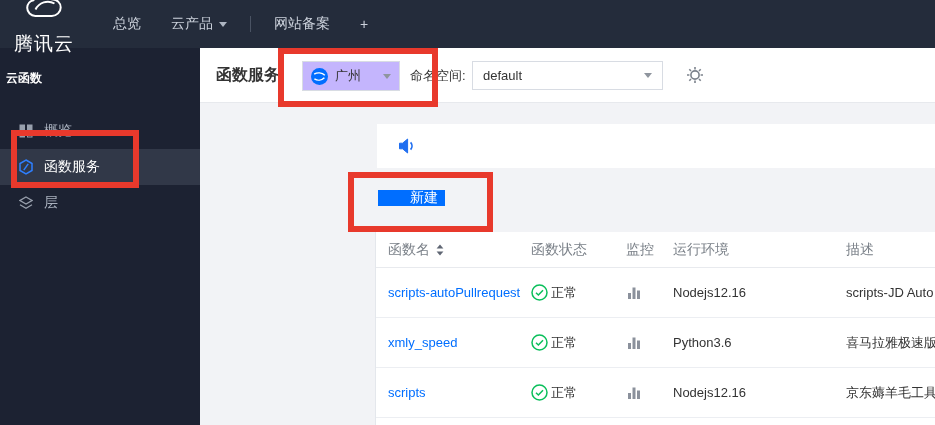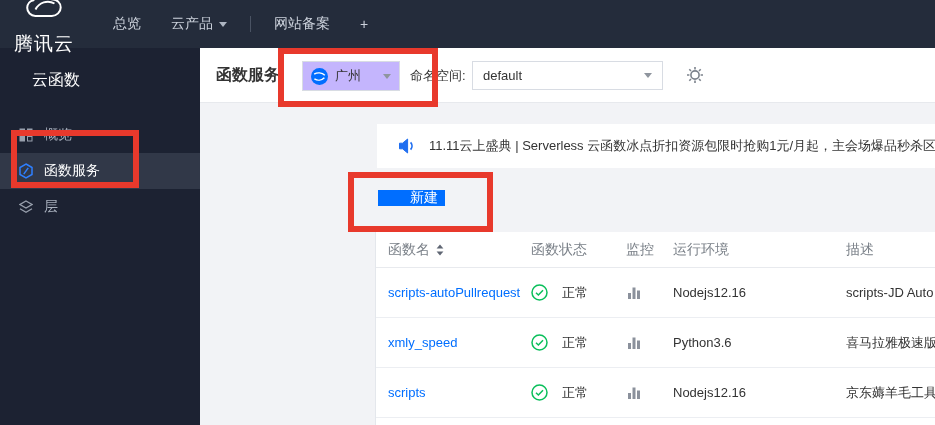--- a/index.html
+++ b/index.html
@@ -14,21 +14,21 @@
   .brand { font-size:19px; color:#ffffff; letter-spacing:1px; }
   .nav { display:flex; align-items:center; margin-left:24px; }
   .nav-item { color:#ccd2dc; font-size:14px; padding:0 15px; height:48px; display:flex;
               align-items:center; gap:6px; cursor:pointer; }
   .nav-divider { width:1px; height:16px; background:#4a5363; margin:0 8px; }
   .caret-down { width:0; height:0; border-left:4px solid transparent; border-right:4px solid transparent;
                 border-top:5px solid #aeb6c2; display:inline-block; }
 
   
   .sidebar { position:absolute; left:0; top:48px; width:200px; height:377px; background:#1c2232; z-index:4; }
-  .side-title { color:#ffffff; font-size:16px; font-weight:normal; padding:22px 0 26px 32px; }
+  .side-title { color:#ffffff; font-size:12px; font-weight:bold; padding:22px 0 26px 6px; }
   .side-item { height:36px; display:flex; align-items:center; gap:10px; padding-left:18px;
                color:#a9b1be; font-size:14px; cursor:pointer;font-family:Liberation Serif, serif; }
   .side-item.active { background:#313848; color:#ffffff; }
   .side-icon { width:16px; display:flex; justify-content:center; }
 
   
   .header { position:absolute; left:200px; top:48px; width:735px; height:55px; background:#ffffff;
             border-bottom:1px solid #e7e9ed; z-index:3; }
   .page-title { position:absolute; left:16px; top:0; height:55px; display:flex; align-items:center;
                 font-size:16px; font-weight:bold; color:#333333; }
@@ -57,21 +57,21 @@
 
   
   .table-card { position:absolute; left:375px; top:232px; width:560px; height:193px; background:#ffffff;
                 border-left:1px solid #e4e7ec; z-index:1; overflow:hidden; }
   .t-head, .t-row { display:grid; grid-template-columns:143px 95px 47px 173px 1fr; align-items:center;
                     padding-left:12px; }
   .t-head { height:36px; color:#7a8088; font-size:14px; border-bottom:1px solid #e8eaee; }
   .t-head .col { display:flex; align-items:center; gap:6px; }
   .t-row { height:50px; font-size:13px; color:#333333; border-bottom:1px solid #eceef2; }
   .fn-link { color:#006eff; cursor:pointer; white-space:nowrap; overflow:hidden; }
-  .status-cell { display:flex; align-items:center; gap:14px; }
+  .status-cell { display:flex; align-items:center; gap:3px; }
   .monitor-cell { display:flex; align-items:center; cursor:pointer; }
   .desc-cell { white-space:nowrap; overflow:hidden; }
 
   
   .annotation { position:absolute; border:6px solid #e8392c; background:transparent; z-index:50;
                 pointer-events:none; }
   #ann-region  { left:278px; top:48px;  width:160px; height:59px; }
   #ann-sidebar { left:11px;  top:130px; width:128px; height:58px; }
   #ann-create  { left:348px; top:172px; width:145px; height:60px; }
 </style>
@@ -172,21 +172,20 @@
     </div>
   </div>
 
   <div class="notice">
     <span class="horn">
       <svg width="18" height="16" viewBox="0 0 18 16">
         <path d="M1.5 5.2 H4.6 L9.6 1 V15 L4.6 10.8 H1.5 Z" fill="#1f6ef0" stroke="#1f6ef0" stroke-width="1" stroke-linejoin="round"></path>
         <path d="M12.6 4.4 a5.4 5.4 0 0 1 0 7.2" fill="none" stroke="#1f6ef0" stroke-width="1.7"></path>
       </svg>
     </span>
-    <span>11.11云上盛典 | Serverless 云函数冰点折扣资源包限时抢购1元/月起，主会场爆品秒杀区</span>
 
   </div>
 
   <button class="create-btn">新建</button>
 
   <div class="table-card">
     <div class="t-head">
       <div class="col">
         <span>函数名</span>
         <span style="line-height:0">

